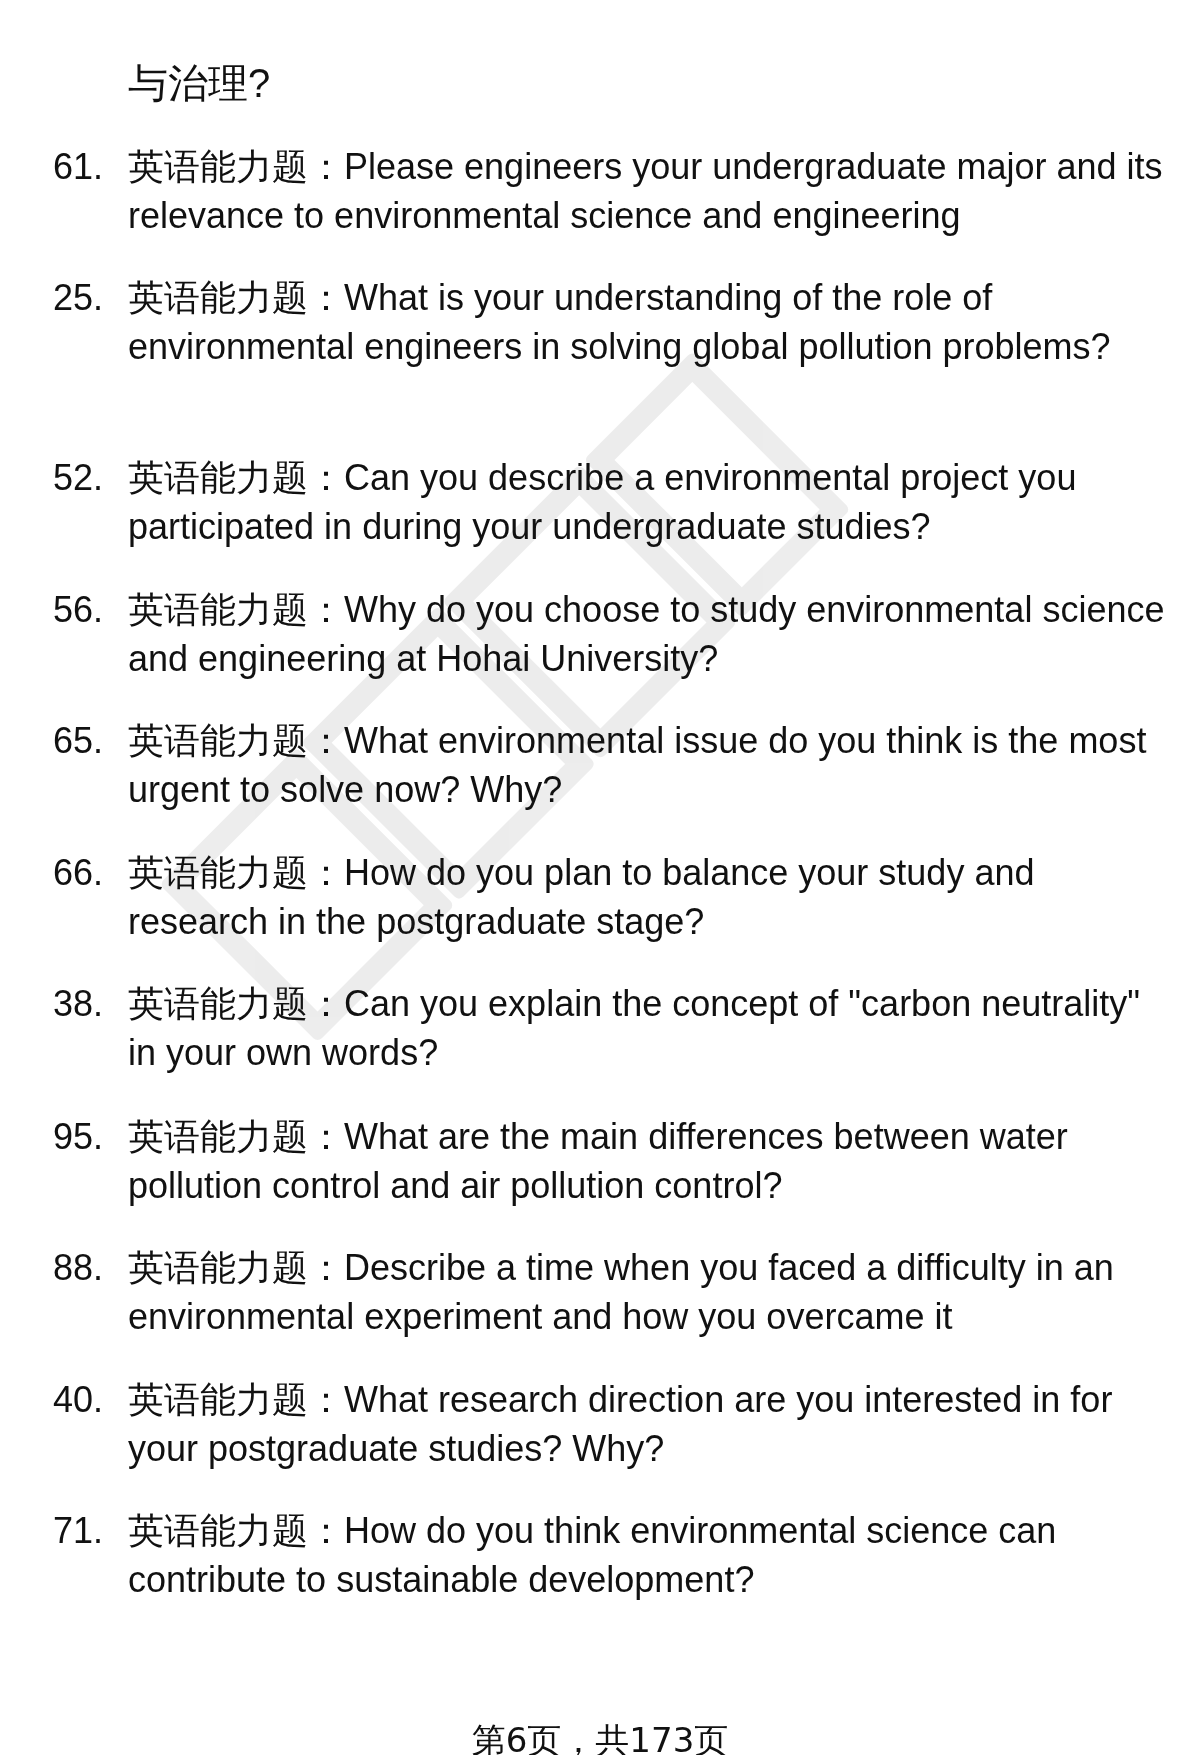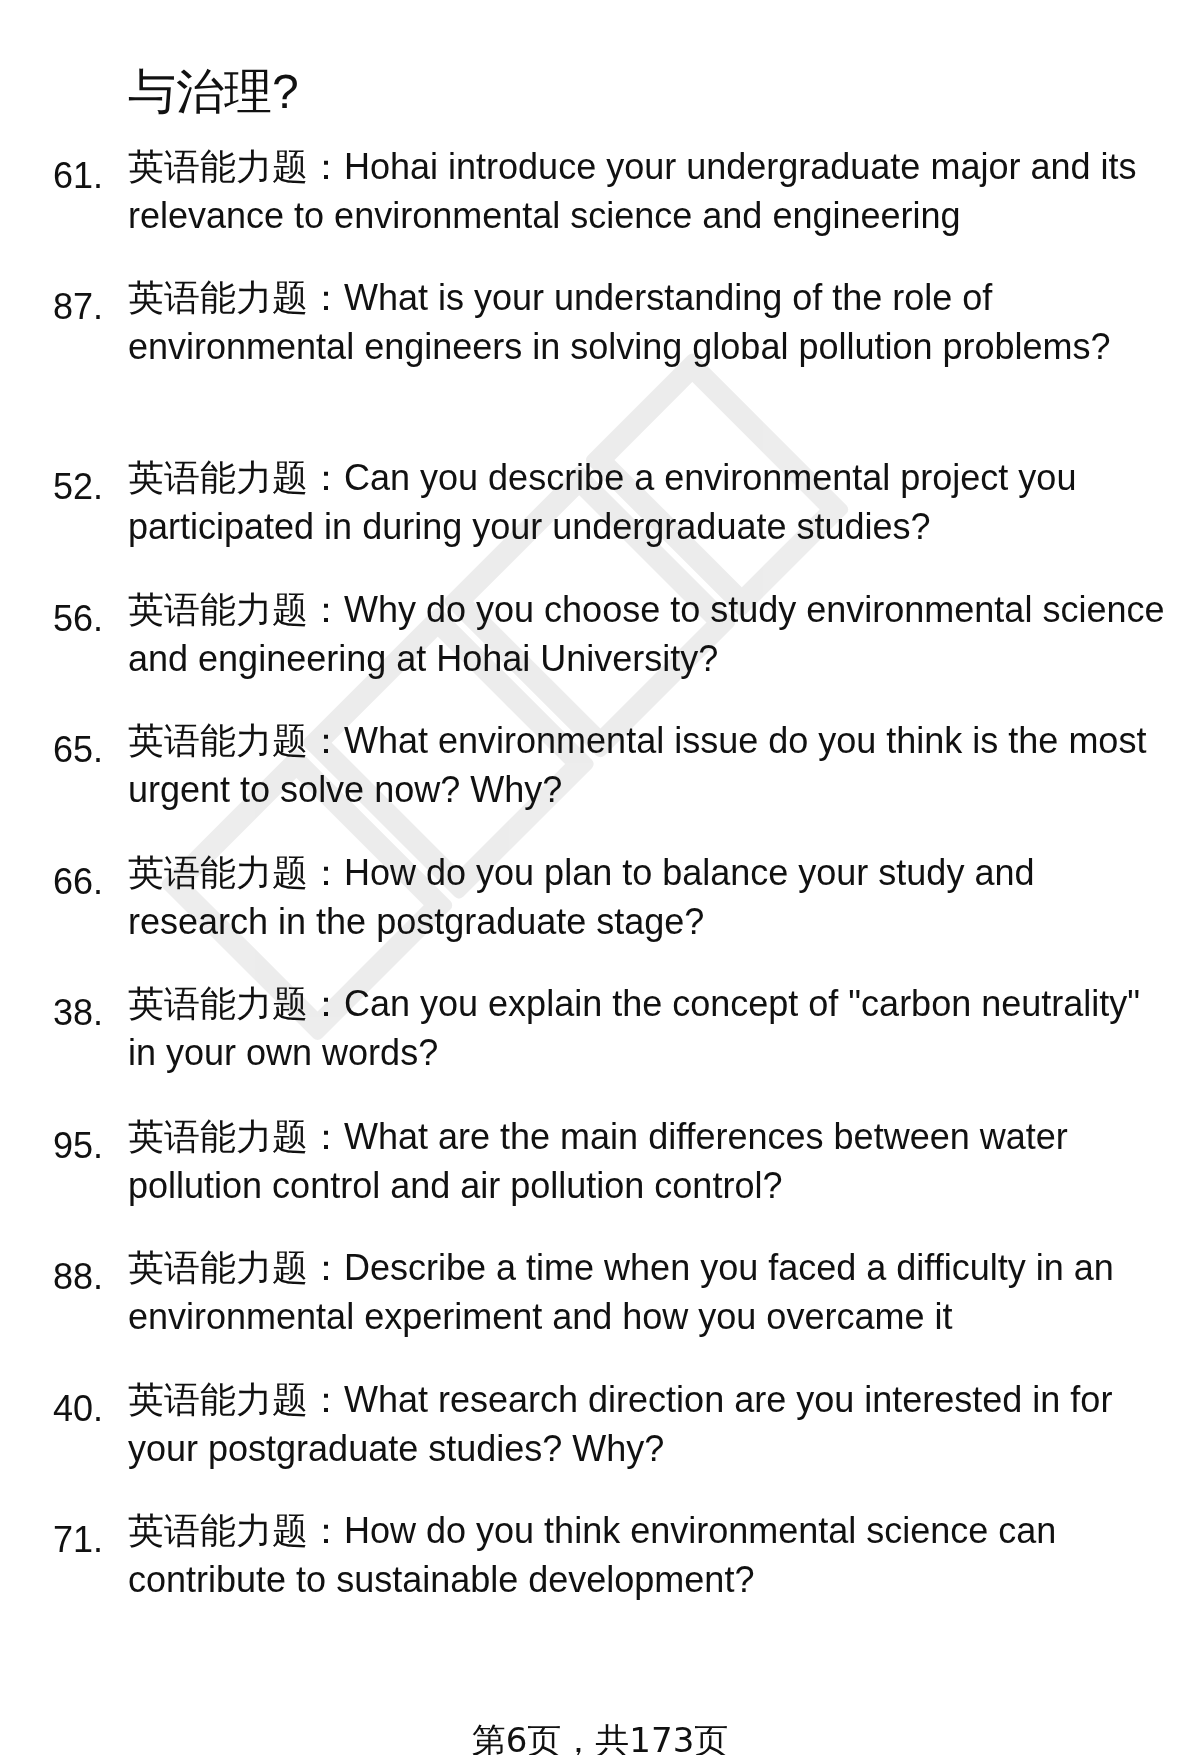--- a/index.html
+++ b/index.html
@@ -14,29 +14,29 @@
     pointer-events: none; opacity: 0.07;
     transform: rotate(-45deg);
   }
   .watermark .wm-glyph {
     position: absolute; border: 22px solid #000; border-radius: 6px;
   }
   .content {
     position: absolute; left: 0; top: 0; width: 1200px;
   }
   .cont-line {
-    position: absolute; left: 128px; top: 68px;
-    font-size: 48px; line-height: 48px; white-space: nowrap;
+    position: absolute; left: 128px; top: 59px;
+    font-size: 40px; line-height: 48px; white-space: nowrap;
   }
   .item {
     position: absolute; left: 0; width: 1200px;
     font-size: 36px; line-height: 48.5px;
   }
   .item .num {
-    position: absolute; left: 53px; top: 9px; white-space: nowrap;
+    position: absolute; left: 53px; top: 0; white-space: nowrap;
   }
   .item .body {
     position: absolute; left: 128px; width: 1040px; top: 0;
   }
   .item .cat { letter-spacing: 0; margin-top: 8px; }
   .footer {
     position: absolute; left: 0; width: 1200px; top: 1720px;
     text-align: center; font-size: 34px; line-height: 40px;
     font-family: "DejaVu Sans", sans-serif; color: #111;
   }
@@ -52,24 +52,24 @@
     <div class="wm-glyph" style="left:440px;top:60px;width:150px;height:180px;"></div>
     <div class="wm-glyph" style="left:640px;top:60px;width:110px;height:180px;"></div>
   </div>
 
   <div class="content">
     <div class="cont-line">与治理?</div>
 
     <div id="items">
         <div class="item" style="top: 143px;">
     <span class="num">61.</span>
-    <div class="body"><span class="cat">英语能力题：</span><span class="txt">Hohai introduce your undergraduate major and its relevance to environmental science and engineering</span></div>
+    <div class="body"><span class="cat">英语能力题：</span><span class="txt">Please engineers your undergraduate major and its relevance to environmental science and engineering</span></div>
   </div>
         <div class="item" style="top: 274px;">
-    <span class="num">87.</span>
+    <span class="num">25.</span>
     <div class="body"><span class="cat">英语能力题：</span><span class="txt">What is your understanding of the role of environmental engineers in solving global pollution problems?</span></div>
   </div>
         <div class="item" style="top: 454px;">
     <span class="num">52.</span>
     <div class="body"><span class="cat">英语能力题：</span><span class="txt">Can you describe a environmental project you participated in during your undergraduate studies?</span></div>
   </div>
         <div class="item" style="top: 586px;">
     <span class="num">56.</span>
     <div class="body"><span class="cat">英语能力题：</span><span class="txt">Why do you choose to study environmental science and engineering at Hohai University?</span></div>
   </div>

